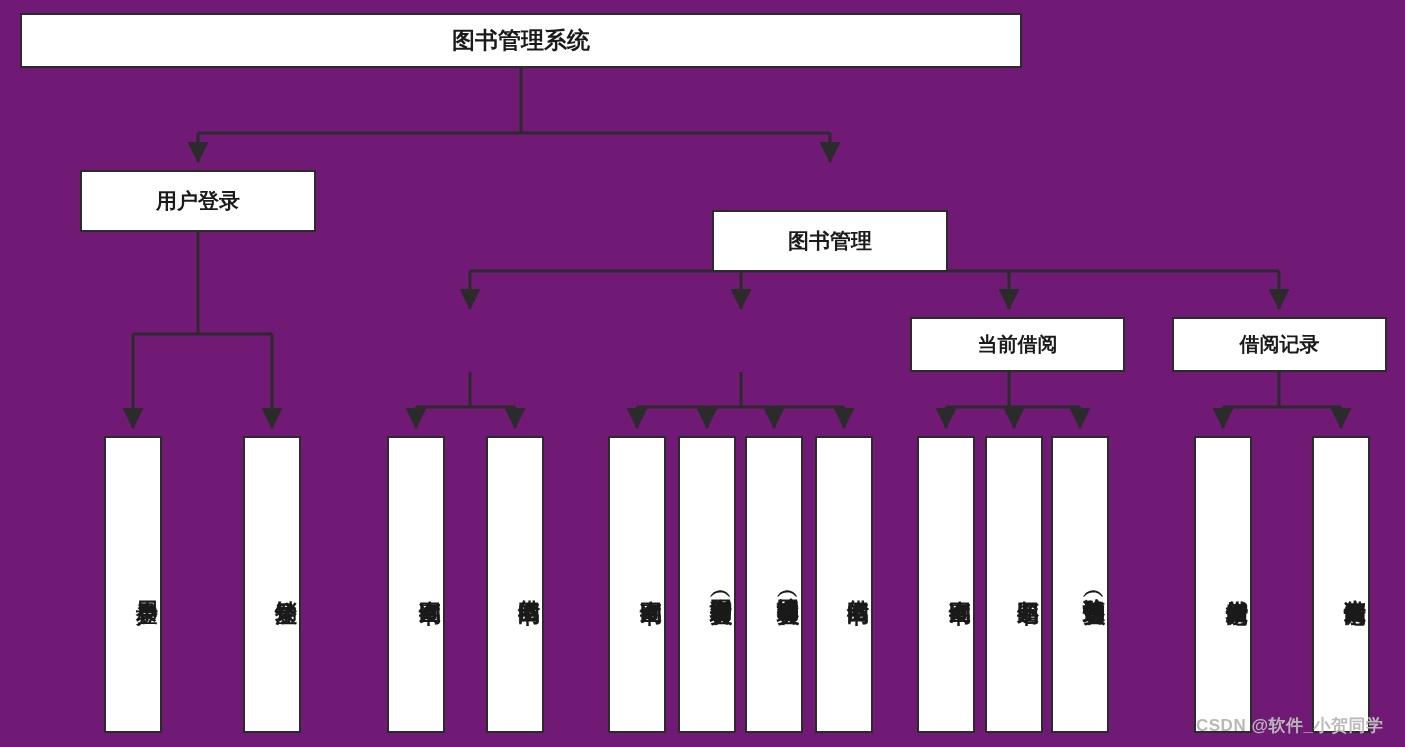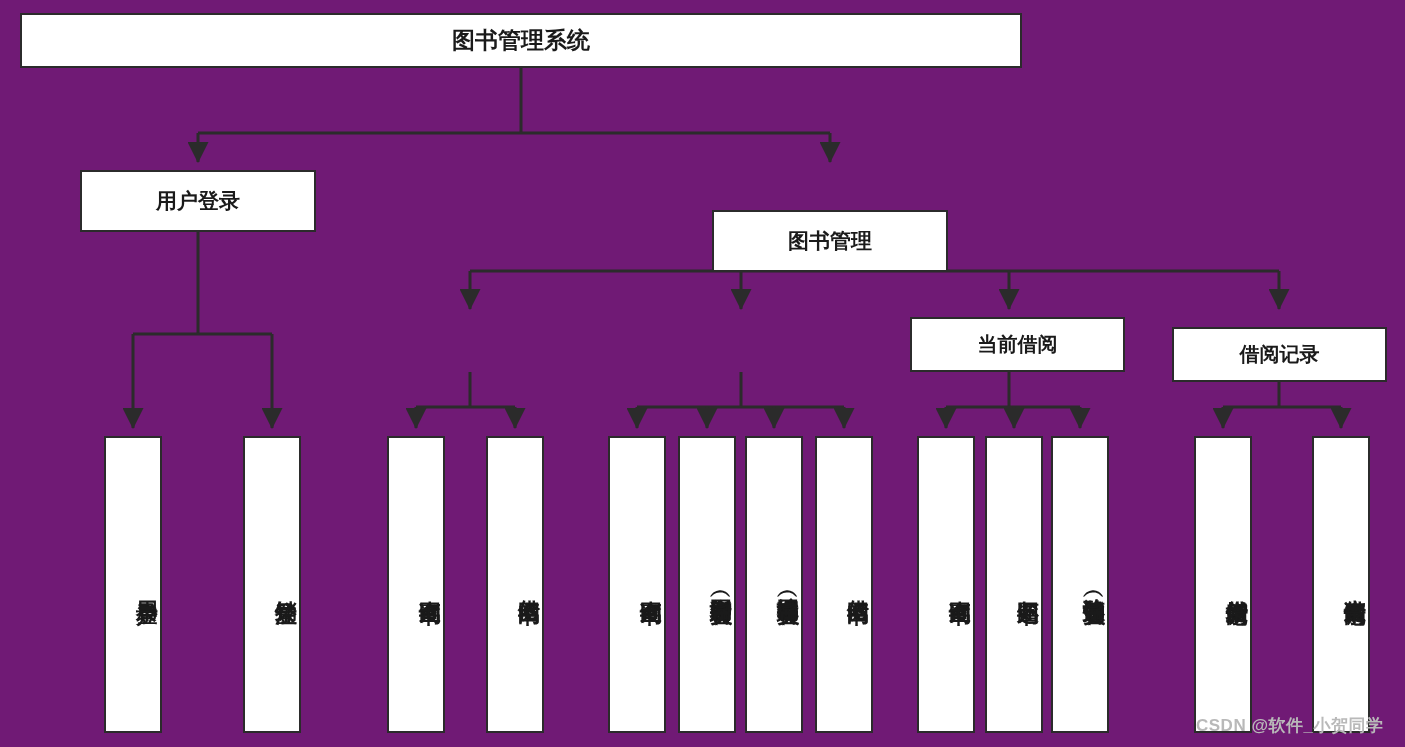--- a/index.html
+++ b/index.html
@@ -122,21 +122,21 @@
       <path d="M 1341 407 L 1341 428" marker-end="url(#arrow)"></path>
     </g>
   </svg>
 
   <div class="node root" style="left:20px; top:13px; width:1002px; height:55px;">图书管理系统</div>
 
   <div class="node lvl1" style="left:80px; top:170px; width:236px; height:62px;">用户登录</div>
   <div class="node lvl1" style="left:712px; top:170px; width:236px; height:62px;margin-top:40px;">图书管理</div>
 
   <div class="node lvl2" style="left:902px; top:317px; width:215px; height:55px;margin-left:8px;">当前借阅</div>
-  <div class="node lvl2" style="left:1172px; top:327px; width:215px; height:55px;">借阅记录</div>
+  <div class="node lvl2" style="left:1172px; top:317px; width:215px; height:55px;">借阅记录</div>
 
   <div class="node leaf" style="left:104px; top:436px; width:58px; height:297px;">用户登录</div>
   <div class="node leaf" style="left:243px; top:436px; width:58px; height:297px;">注销登录</div>
 
   <div class="node leaf" style="left:387px; top:436px; width:58px; height:297px;">查询图书</div>
   <div class="node leaf" style="left:486px; top:436px; width:58px; height:297px;">借阅图书</div>
 
   <div class="node leaf" style="left:608px; top:436px; width:58px; height:297px;">查询图书</div>
   <div class="node leaf tall" style="left:678px; top:436px; width:58px; height:297px;">新增图书（管理员）</div>
   <div class="node leaf tall" style="left:745px; top:436px; width:58px; height:297px;">编辑图书（管理员）</div>

